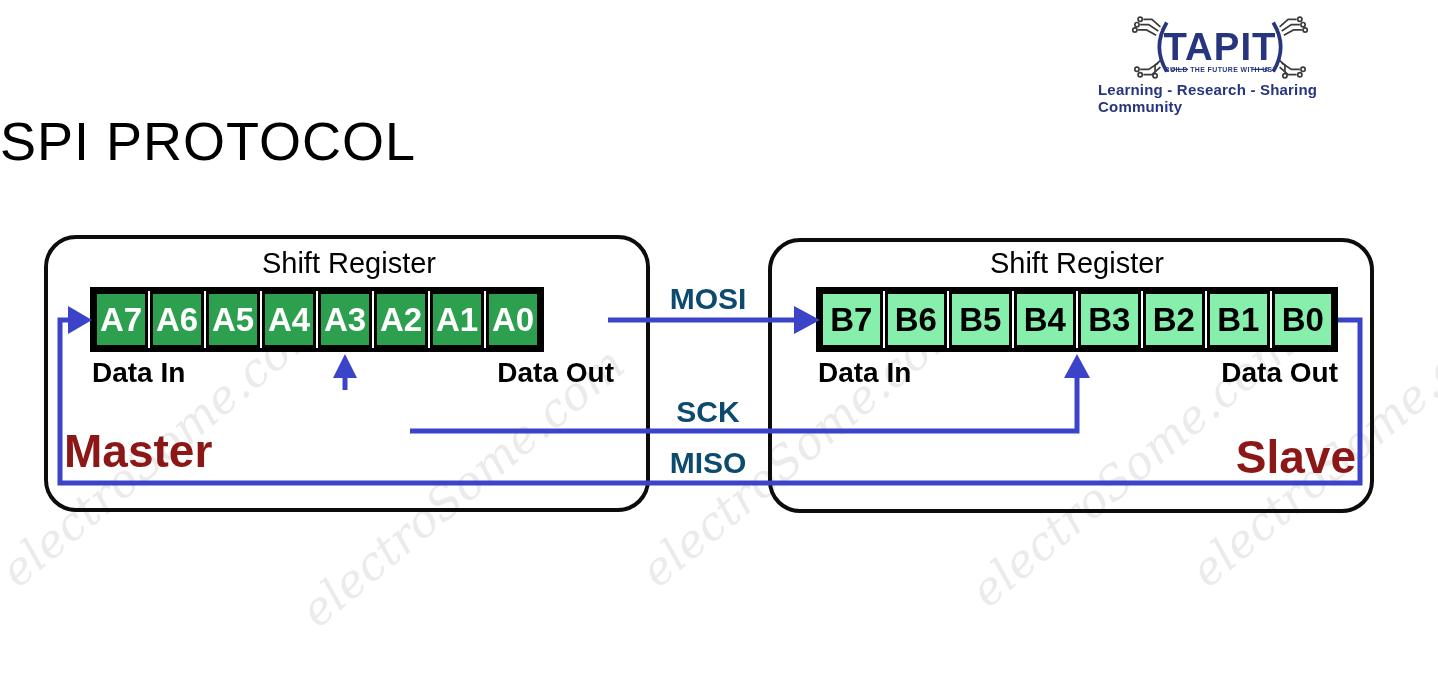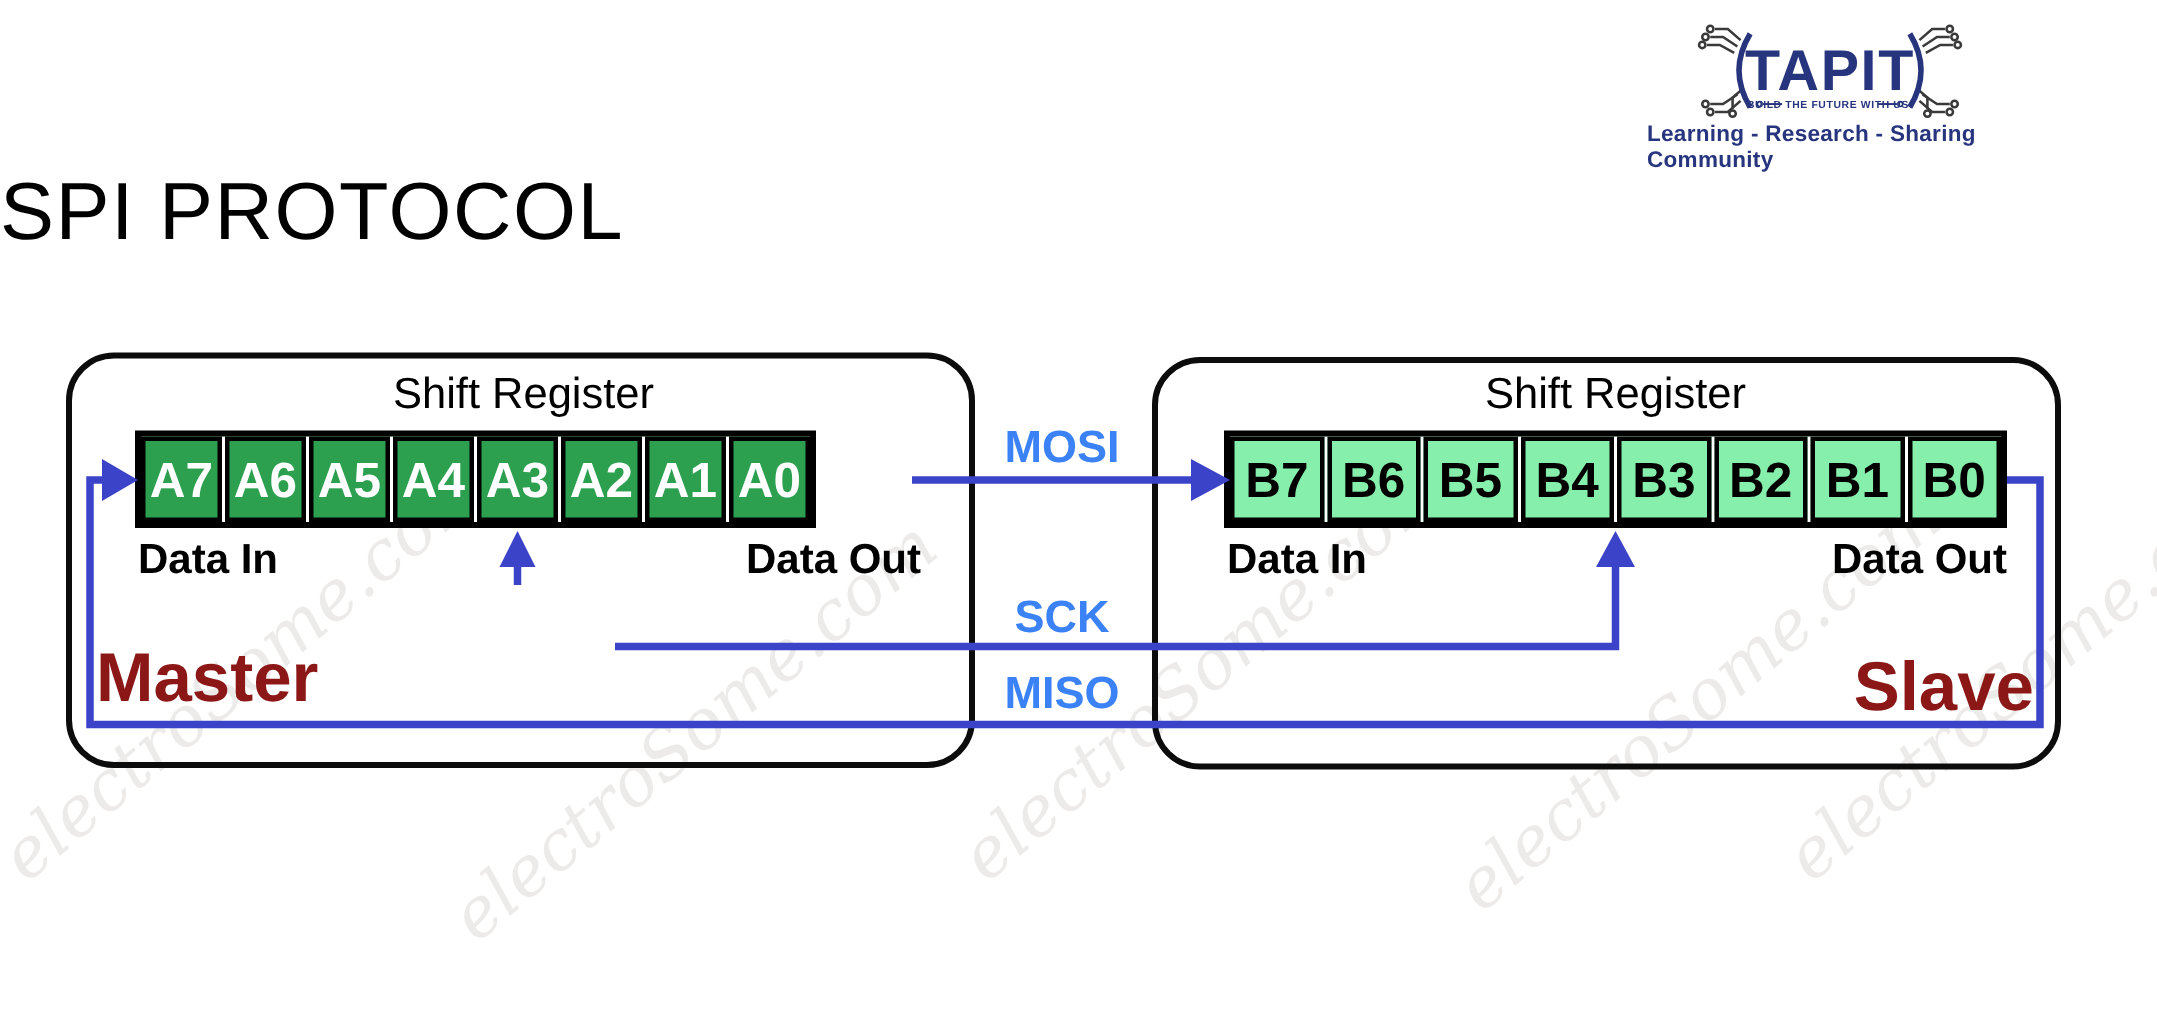--- a/index.html
+++ b/index.html
@@ -64,21 +64,21 @@
   #slave-cells .cell{background:#86efac;color:#000000;}
   
   .io-label{
     position:absolute;font-size:28px;font-weight:700;color:#000;z-index:2;white-space:nowrap;
   }
   .device-name{
     position:absolute;font-size:46px;font-weight:700;color:#8b1717;z-index:2;white-space:nowrap;
   }
   .signal-label{
     position:absolute;width:100px;text-align:center;
-    font-size:30px;font-weight:700;color:#3b82f6;z-index:3;
+    font-size:30px;font-weight:700;color:#0c4a6e;z-index:3;
   }
   
   .clock-box{
     position:absolute;left:285px;top:390px;width:123px;height:83px;
     box-sizing:border-box;border:3px solid #000;background:#fff;z-index:2;
     display:flex;flex-direction:column;align-items:center;
   }
   .clock-label{font-size:29px;font-weight:700;color:#000;line-height:1.15;margin-top:1px;}
   
   #signal-svg{position:absolute;left:0;top:0;z-index:4;pointer-events:none;}

